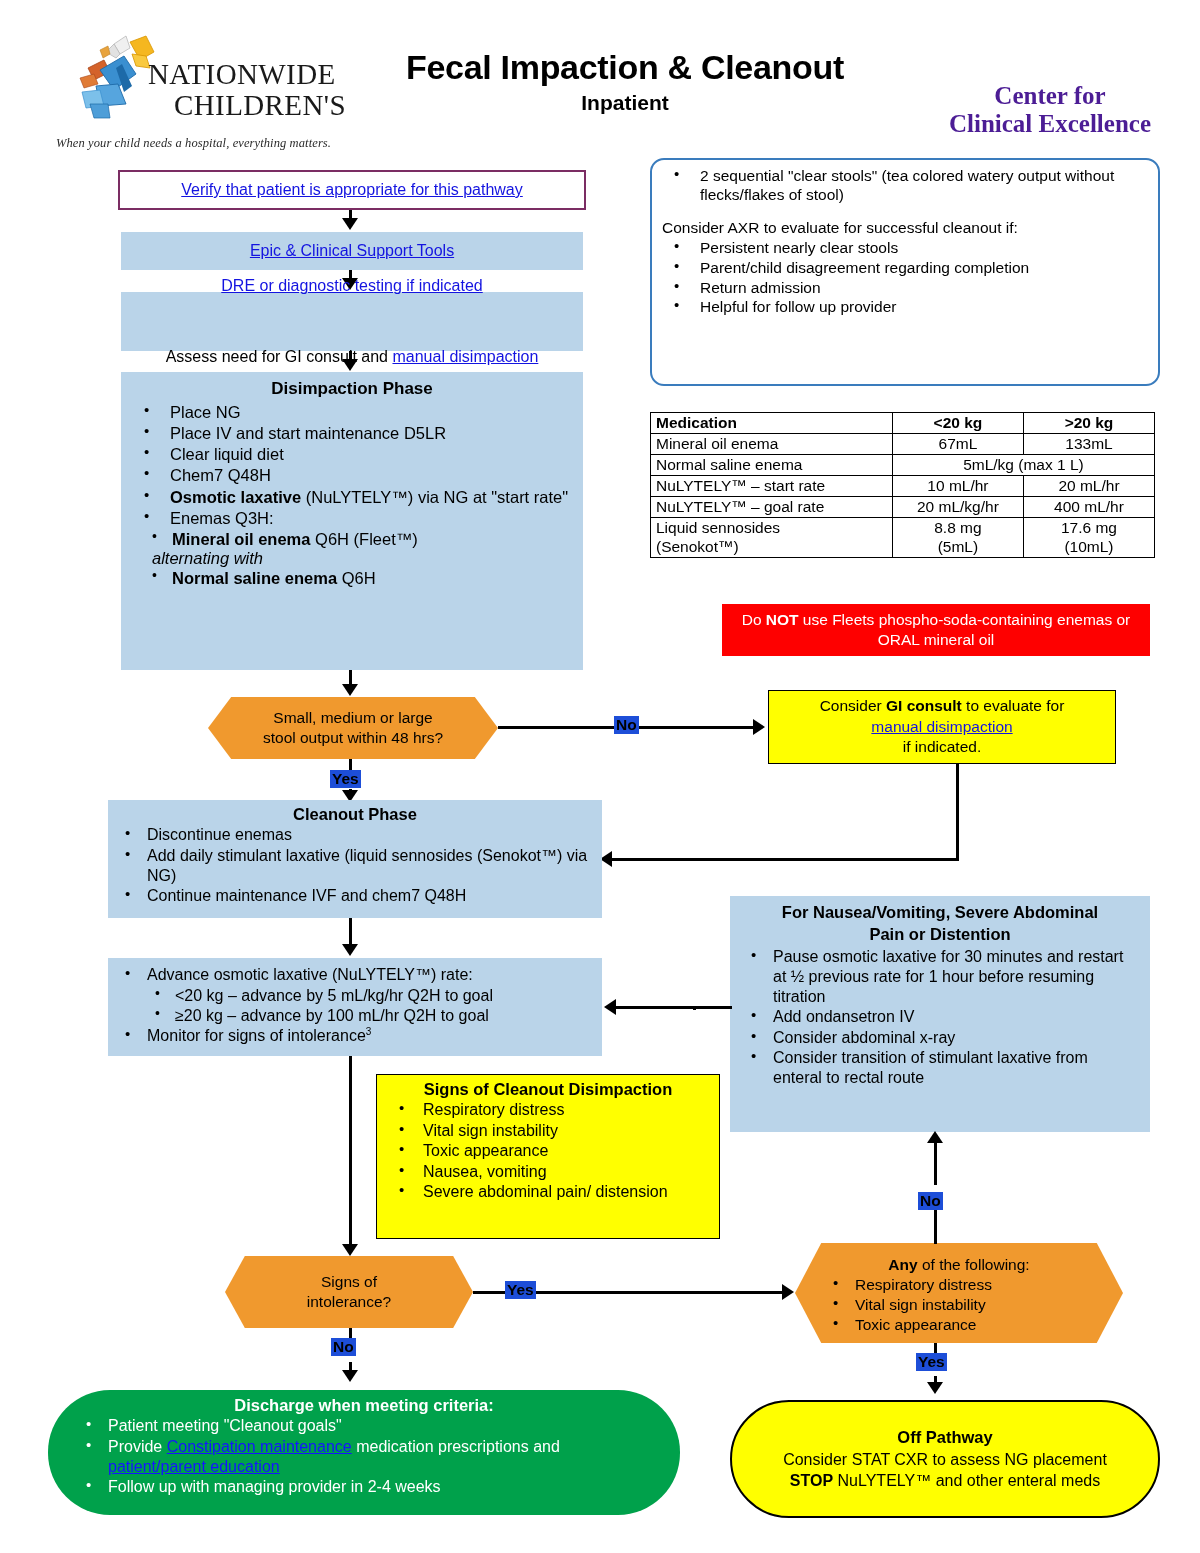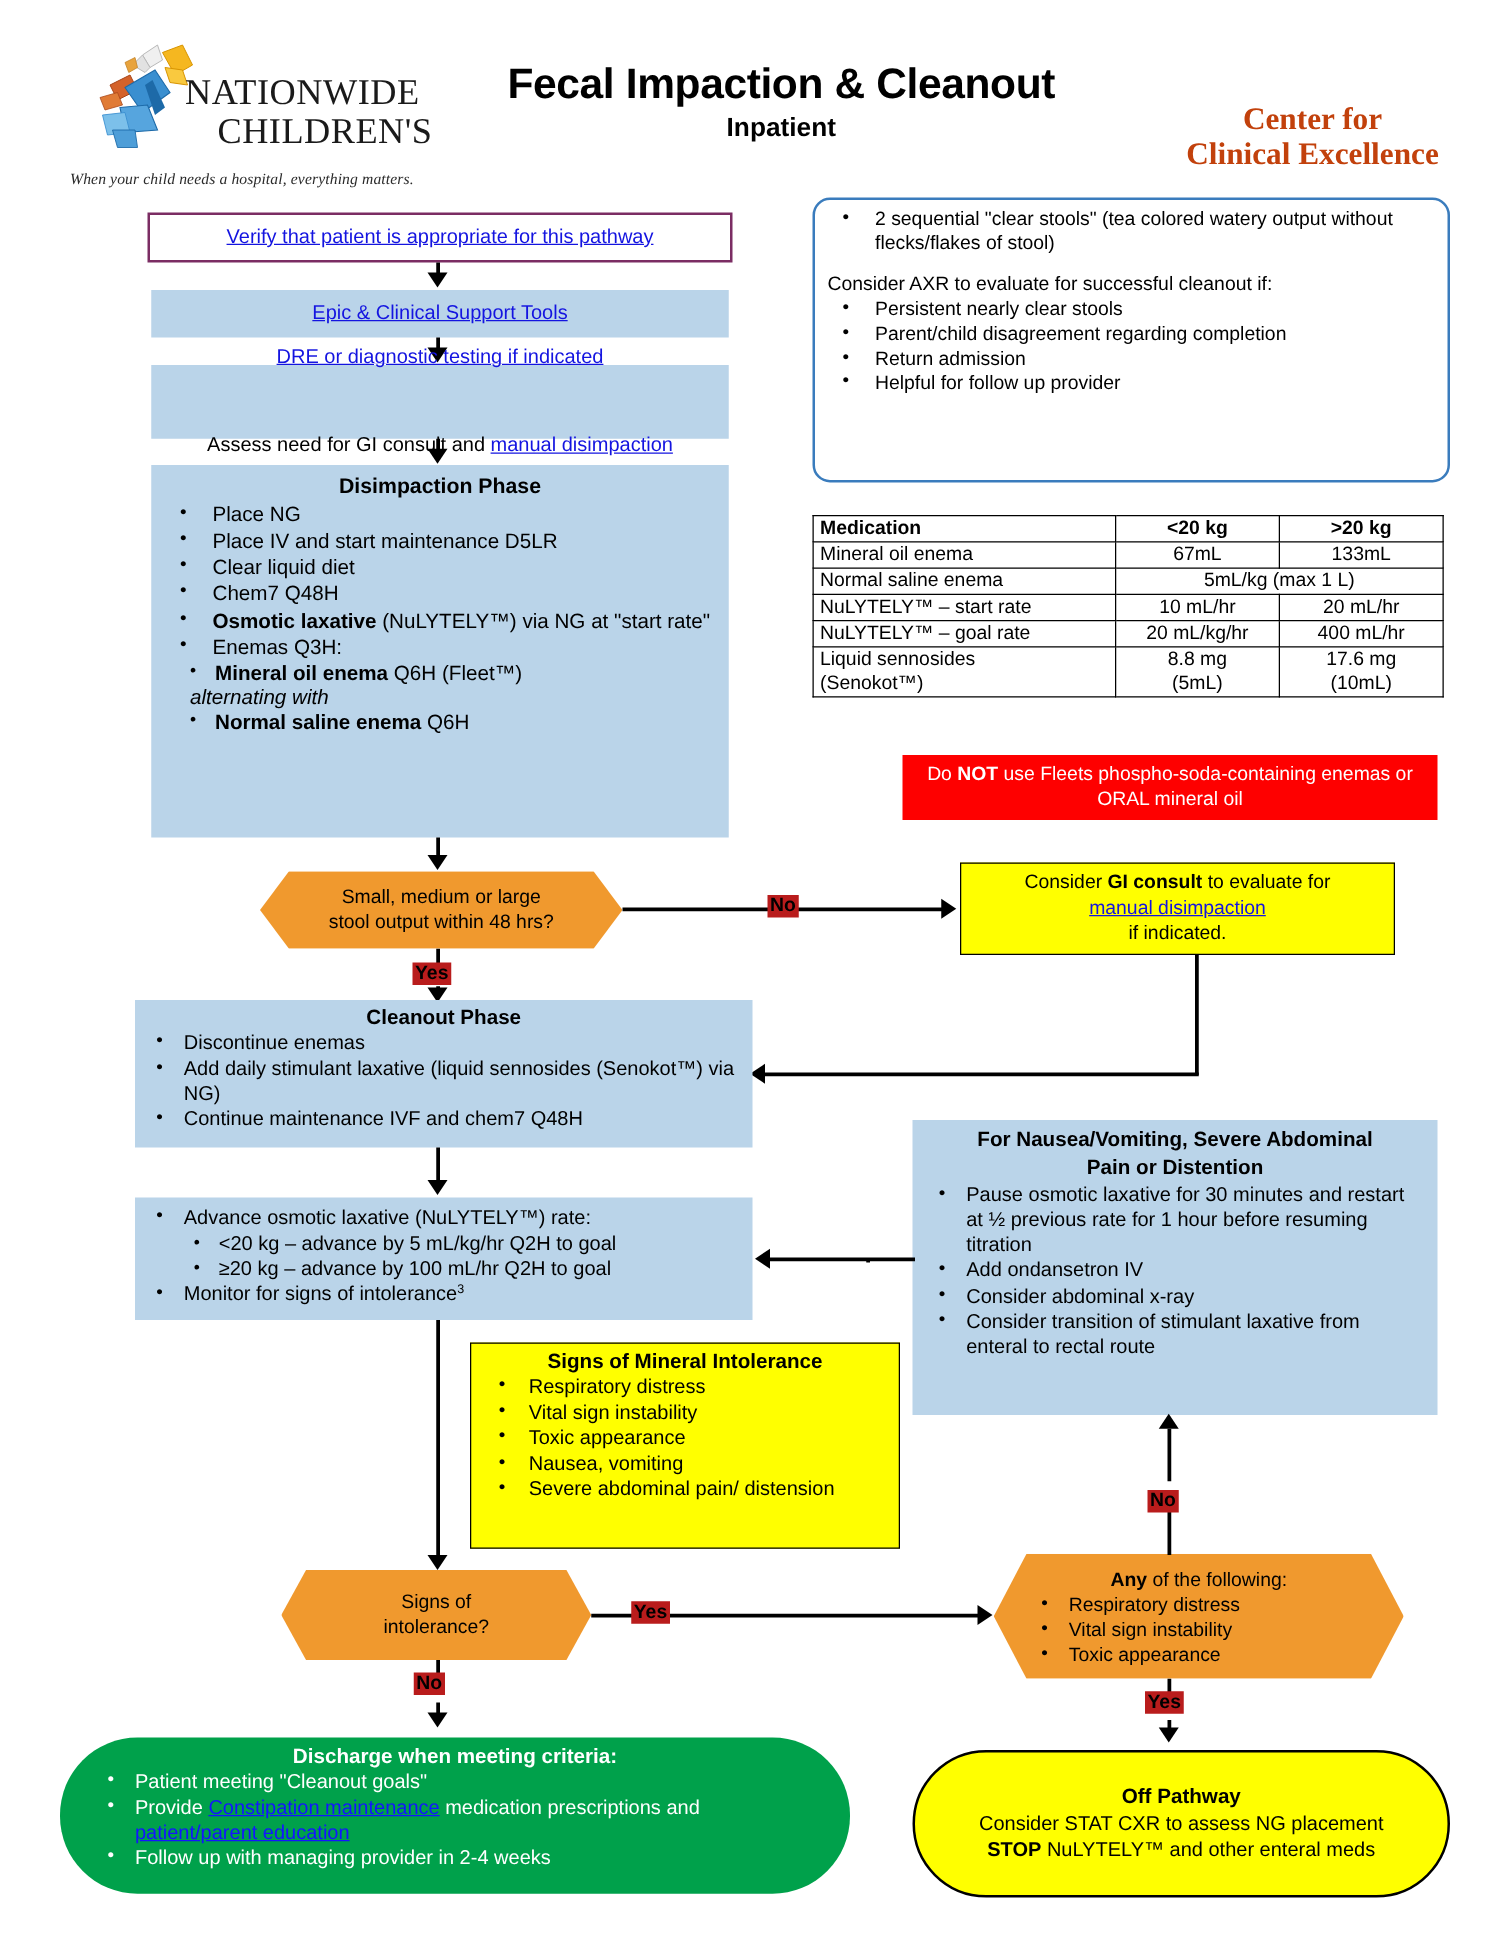--- a/index.html
+++ b/index.html
@@ -31,21 +31,21 @@
     font-family:"Liberation Serif", serif;
     font-style:italic; font-size:12.5px; color:#2a2a2a; letter-spacing:.1px;
   }
 
   #page-title { left:330px; top:48px; width:590px; text-align:center; }
   #page-title .t1 { font-size:34px; font-weight:bold; letter-spacing:-0.3px; }
   #page-title .t2 { font-size:21px; font-weight:bold; margin-top:4px; }
 
   #cce { left:925px; top:82px; width:250px; text-align:center;
          font-family:"Liberation Serif", serif; font-weight:bold;
-         font-size:25px; color:#c2410c; line-height:1.12; }
+         font-size:25px; color:#4c1d95; line-height:1.12; }
 
   
   .box { border:1px solid transparent; padding:4px 8px; }
   .blue   { background:#bad4e9; }
   .yellow { background:#ffff00; border:1px solid #000; }
   .red    { background:#fe0000; color:#fff; }
   .green  { background:#00a14b; color:#fff; }
   .bold { font-weight:bold; }
   .ital { font-style:italic; }
   .lnk { color:#1414e0; text-decoration:underline; }
@@ -196,21 +196,21 @@
   .arrow-r {
     position:absolute; width:0; height:0;
     border-top:8px solid transparent; border-bottom:8px solid transparent;
     border-left:12px solid #000;
   }
   .arrow-l {
     position:absolute; width:0; height:0;
     border-top:8px solid transparent; border-bottom:8px solid transparent;
     border-right:12px solid #000;
   }
-  .elabel { position:absolute; font-size:15.5px; font-weight:bold; background:#b91c1c; padding:0 2px; }
+  .elabel { position:absolute; font-size:15.5px; font-weight:bold; background:#1d4ed8; padding:0 2px; }
   .sup { font-size:10px; vertical-align:super; }
 </style>
 </head>
 <body>
 
 <div class="abs" id="header-logo">
   <div class="logo-wrap">
     <svg class="butterflies" viewBox="0 0 110 88">
       <g>
         <path d="M44 10 L56 2 L60 14 L50 20 Z" fill="#f0f0f0" stroke="#b9b9b9" stroke-width="0.8"></path>
@@ -404,21 +404,21 @@
     <li>Consider abdominal x-ray</li>
     <li>Consider transition of stimulant laxative from enteral to rectal route</li>
   </ul>
 </div>
 
 <div class="vline" style="left:693px; top:1007px; height:3px; width:3px;"></div>
 <div class="hline" style="left:616px; top:1006px; width:116px;"></div>
 <div class="arrow-l" style="left:604px; top:999px;"></div>
 
 <div class="abs yellow" id="box-signs">
-  <div class="hd">Signs of Mineral Intolerance</div>
+  <div class="hd">Signs of Cleanout Disimpaction</div>
   <ul class="bl">
     <li>Respiratory distress</li>
     <li>Vital sign instability</li>
     <li>Toxic appearance</li>
     <li>Nausea, vomiting</li>
     <li>Severe abdominal pain/ distension</li>
   </ul>
 </div>
 
 <div class="vline" style="left:349px; top:1056px; height:192px;"></div>

